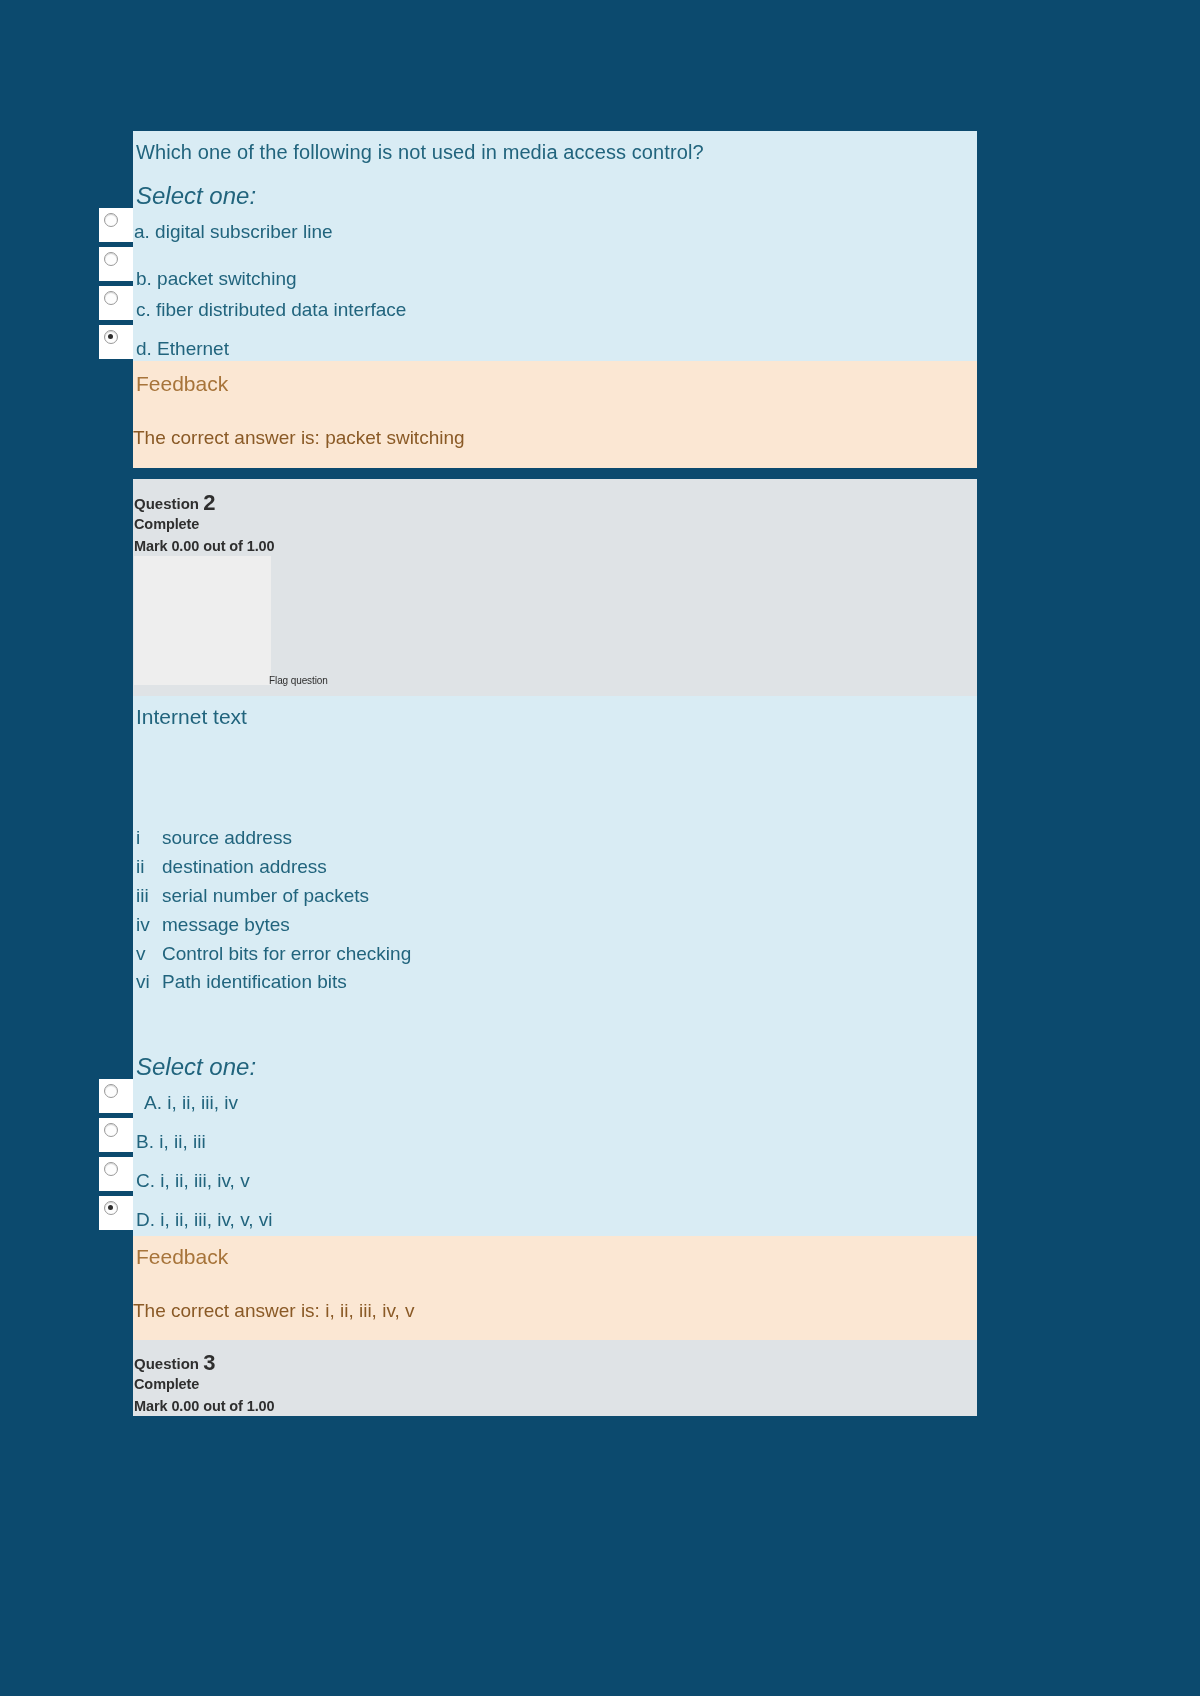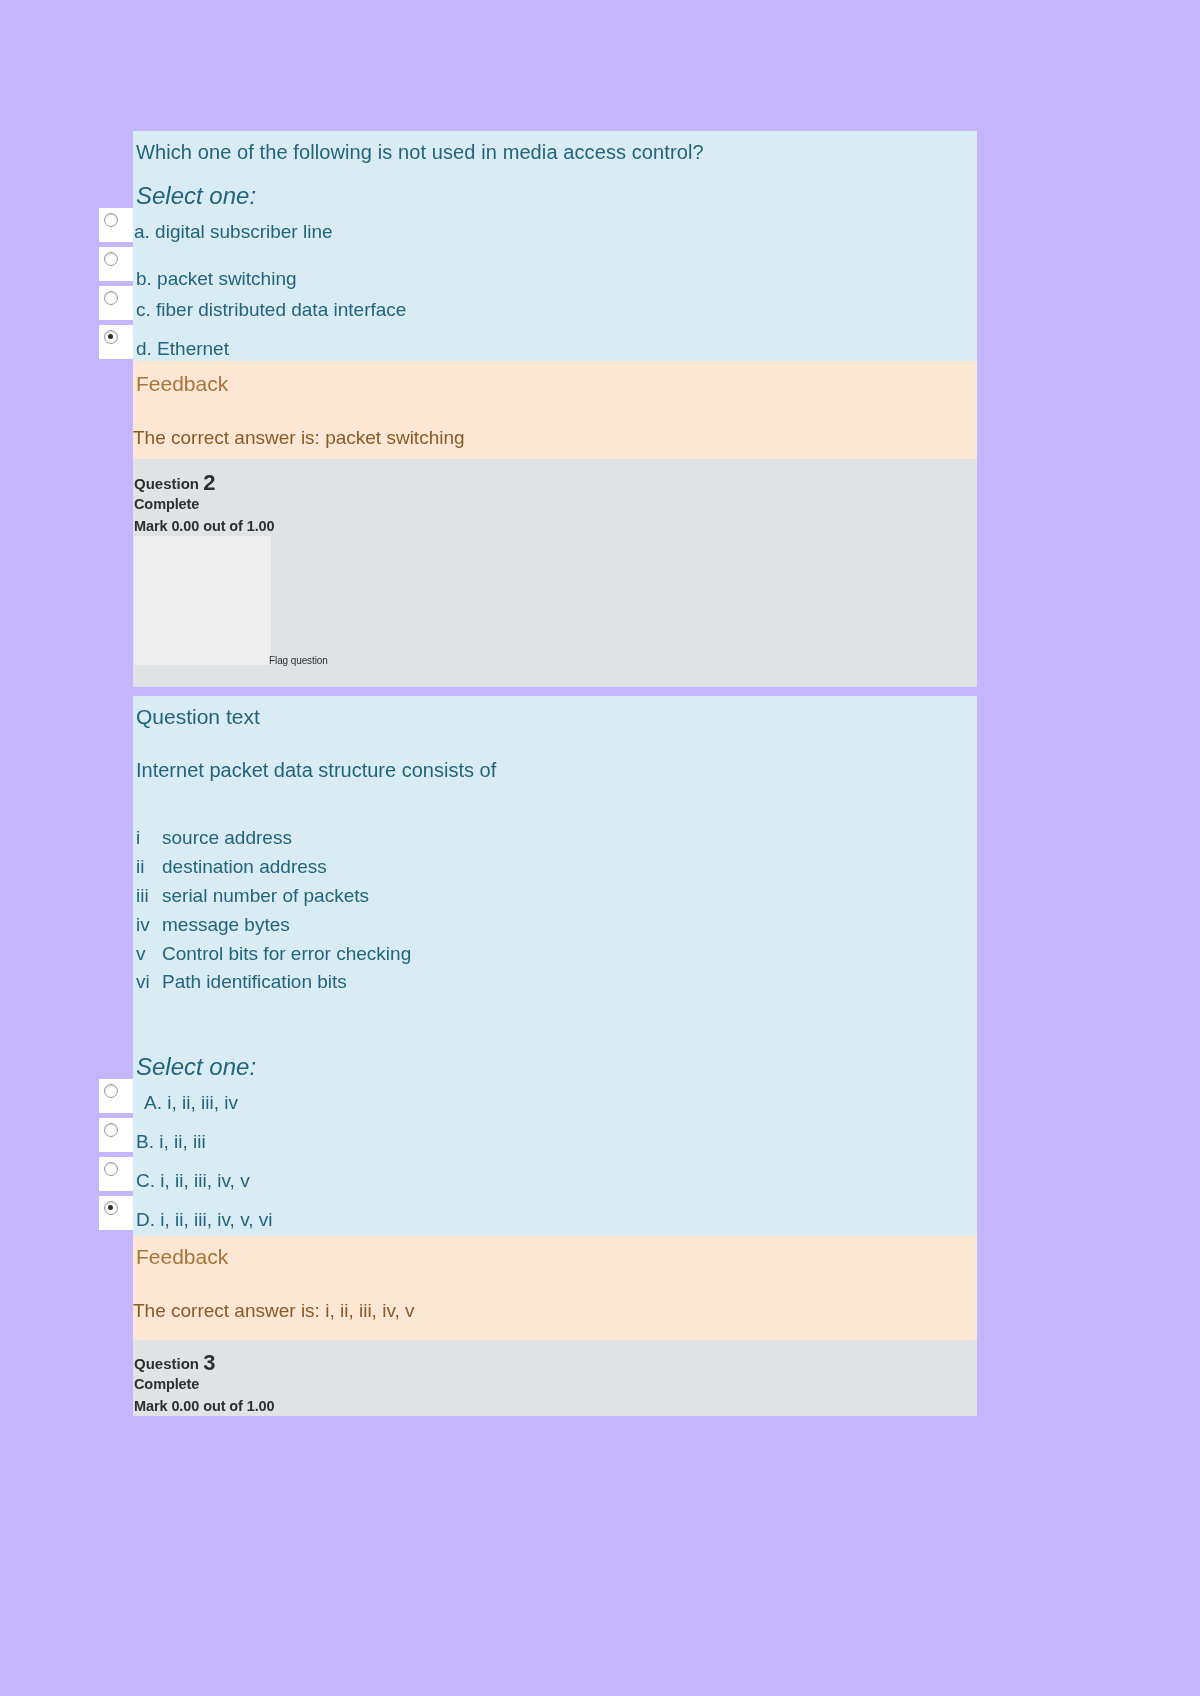--- a/index.html
+++ b/index.html
@@ -15,21 +15,21 @@
     position: relative;
     font-family: "Liberation Sans", sans-serif;
     overflow: hidden;
   }
 
   .page {
     position: absolute;
     left: 0; top: 0;
     width: 1200px;
     height: 1696px;
-    background: #c4b5fd;
+    background: #0c4a6e;
   }
 
   
   .qblock {
     position: absolute;
     left: 133px;
     width: 844px;
   }
 
   .content-panel {
@@ -178,39 +178,38 @@
   </div>
   <div class="radio-cell" style="top:325px;">
     <div class="radio checked" style="left:5px; top:5px;"></div>
   </div>
 
   <div class="qblock feedback-panel" style="top:361px; height:107px;">
     <div class="fb-title" style="position:absolute; left:3px; top:10px;">Feedback</div>
     <div class="fb-text" style="position:absolute; left:0px; top:66px;">The correct answer is: packet switching</div>
   </div>
 
-  <div class="qblock info-panel" style="top:459px; height:228px;">
+  <div class="qblock info-panel" style="top:479px; height:228px;">
 
     <div class="flag-box" style="left:1px; top:77px; width:137px; height:129px;"></div>
 
     <div class="info-qnum" style="position:absolute; left:1px; top:11px;">
       <span>Question</span>
       <span class="num">2</span>
     </div>
     <div class="info-state" style="position:absolute; left:1px; top:37px;">Complete</div>
     <div class="info-mark" style="position:absolute; left:1px; top:59px;">Mark 0.00 out of 1.00</div>
 
     <div class="flag-text" style="position:absolute; left:136px; top:196px;">Flag question</div>
   </div>
 
   <div class="qblock content-panel" style="top:696px; height:540px;">
 
-    <div class="qtext-heading" style="position:absolute; left:3px; top:8px;">Question text</div>
-
-    <div class="qtext-body" style="position:absolute; left:3px; top:62px;">Internet packet data structure consists of</div>
+    <div class="qtext-heading" style="position:absolute; left:3px; top:8px;">Internet text</div>
+
 
     <div class="roman-list" style="position:absolute; left:3px; top:128px;">
       <div>
         <span class="rn">i</span><span>source address</span>
       </div>
       <div>
         <span class="rn">ii</span><span>destination address</span>
       </div>
       <div>
         <span class="rn">iii</span><span>serial number of packets</span>

